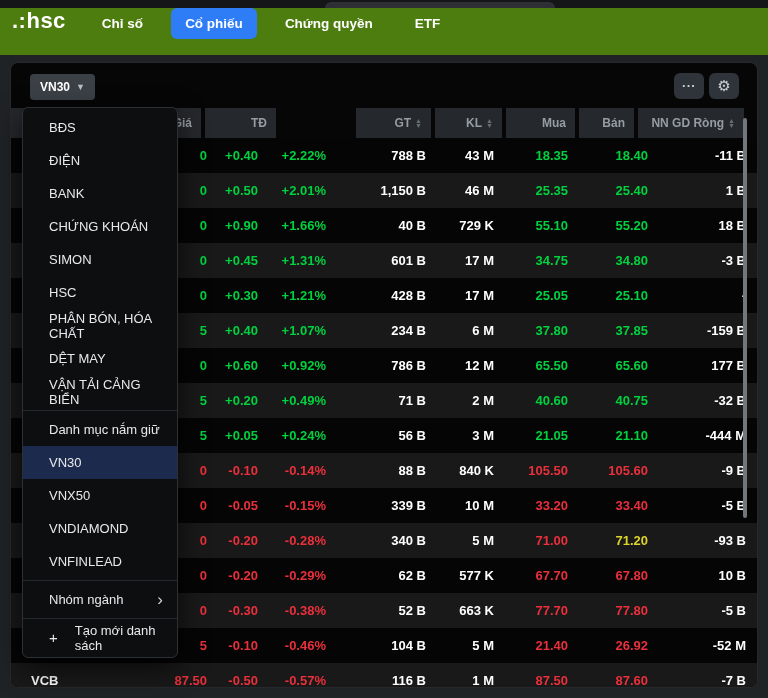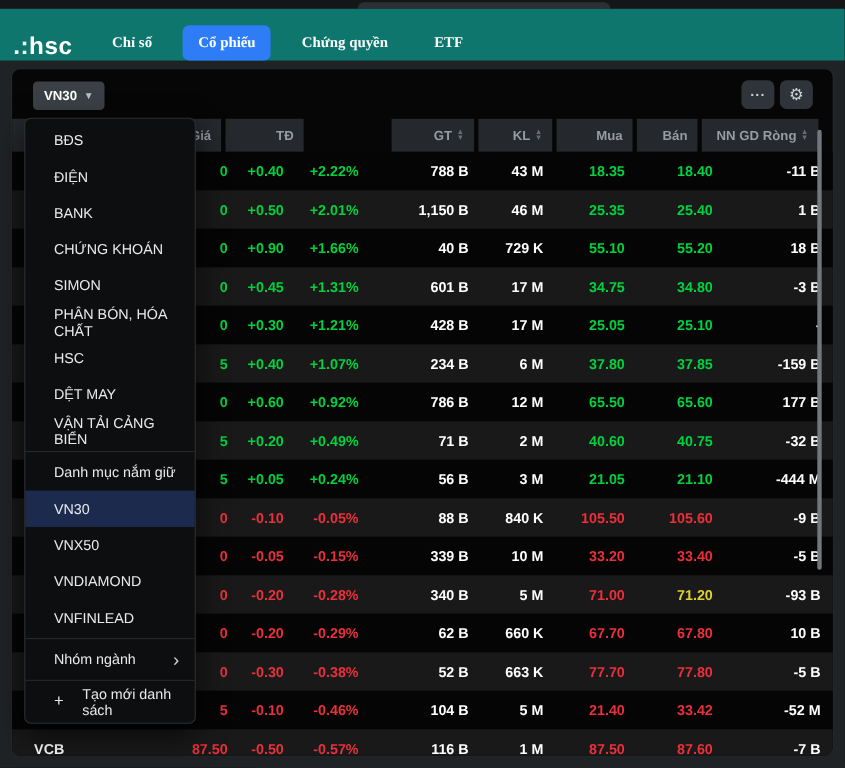--- a/index.html
+++ b/index.html
@@ -8,24 +8,24 @@
     background:#202326;
     font-family:"Liberation Sans","DejaVu Sans",sans-serif;
     position:relative;
     -webkit-font-smoothing:antialiased;
   }
   
   .top-strip { position:absolute; left:0; top:0; width:768px; height:8px; background:#141618; }
   .top-strip .tab-shape { position:absolute; left:325px; top:2px; width:230px; height:6px; background:#2c3034; border-radius:8px 8px 0 0; }
 
   
-  .navbar { position:absolute; left:0; top:8px; width:768px; height:47px; background:#0f766e; display:flex; align-items:flex-end; padding-left:12px; }
+  .navbar { position:absolute; left:0; top:8px; width:768px; height:47px; background:#4d7c0f; display:flex; align-items:flex-start; padding-left:12px; }
   .logo { color:#fff; font-size:22px; font-weight:700; letter-spacing:.5px; margin-right:22px; }
   .nav-tabs { display:flex; align-items:center; gap:14px; }
-  .nav-tab { color:#fff; font-size:13.5px; font-weight:600; padding:8px 14px; border-radius:6px; cursor:pointer; white-space:nowrap;font-family:Liberation Serif, serif; }
+  .nav-tab { color:#fff; font-size:13.5px; font-weight:600; padding:8px 14px; border-radius:6px; cursor:pointer; white-space:nowrap; }
   .nav-tab.active { background:var(--accent,#2e7df6); }
 
   
   .panel { position:absolute; left:10px; top:62px; width:748px; height:626px; background:#060606; border:1px solid #26292c; border-radius:8px; overflow:hidden; }
 
   
   .watchlist-btn { position:absolute; left:19px; top:11px; background:#3a4046; color:#fff; font-size:12px; font-weight:600; border:none; border-radius:4px; padding:6px 10px; display:flex; align-items:center; gap:6px; cursor:pointer; }
   .watchlist-btn .caret { font-size:9px; color:#b9bfc5; }
   .tool-btn { position:absolute; top:10px; width:30px; height:26px; background:#2f343a; border:none; border-radius:6px; color:#c9ced3; cursor:pointer; display:flex; align-items:center; justify-content:center; }
   .tool-btn.more { right:53px; font-size:13px; font-weight:700; letter-spacing:1px; padding-bottom:7px; }
@@ -225,21 +225,21 @@
         <div class="cell c-pct up">+0.24%</div>
         <div class="cell c-gt">56 B</div>
         <div class="cell c-kl">3 M</div>
         <div class="cell c-mua up">21.05</div>
         <div class="cell c-ban up">21.10</div>
         <div class="cell c-nn">-444 M</div>
       </div>
       <div class="row">
         <div class="cell c-price"><div class="down" style="display: inline;">0</div></div>
         <div class="cell c-td down">-0.10</div>
-        <div class="cell c-pct down">-0.05%</div>
+        <div class="cell c-pct down">-0.14%</div>
         <div class="cell c-gt">88 B</div>
         <div class="cell c-kl">840 K</div>
         <div class="cell c-mua down">105.50</div>
         <div class="cell c-ban down">105.60</div>
         <div class="cell c-nn">-9 B</div>
       </div>
       <div class="row">
         <div class="cell c-price"><div class="down" style="display: inline;">0</div></div>
         <div class="cell c-td down">-0.05</div>
         <div class="cell c-pct down">-0.15%</div>
@@ -257,21 +257,21 @@
         <div class="cell c-kl">5 M</div>
         <div class="cell c-mua down">71.00</div>
         <div class="cell c-ban ref">71.20</div>
         <div class="cell c-nn">-93 B</div>
       </div>
       <div class="row">
         <div class="cell c-price"><div class="down" style="display: inline;">0</div></div>
         <div class="cell c-td down">-0.20</div>
         <div class="cell c-pct down">-0.29%</div>
         <div class="cell c-gt">62 B</div>
-        <div class="cell c-kl">660 K</div>
+        <div class="cell c-kl">577 K</div>
         <div class="cell c-mua down">67.70</div>
         <div class="cell c-ban down">67.80</div>
         <div class="cell c-nn">10 B</div>
       </div>
       <div class="row">
         <div class="cell c-price"><div class="down" style="display: inline;">0</div></div>
         <div class="cell c-td down">-0.30</div>
         <div class="cell c-pct down">-0.38%</div>
         <div class="cell c-gt">52 B</div>
         <div class="cell c-kl">663 K</div>
@@ -279,21 +279,21 @@
         <div class="cell c-ban down">77.80</div>
         <div class="cell c-nn">-5 B</div>
       </div>
       <div class="row">
         <div class="cell c-price"><div class="down" style="display: inline;">5</div></div>
         <div class="cell c-td down">-0.10</div>
         <div class="cell c-pct down">-0.46%</div>
         <div class="cell c-gt">104 B</div>
         <div class="cell c-kl">5 M</div>
         <div class="cell c-mua down">21.40</div>
-        <div class="cell c-ban down">33.42</div>
+        <div class="cell c-ban down">26.92</div>
         <div class="cell c-nn">-52 M</div>
       </div>
       <div class="row">
         <div class="cell c-price"><div class="c-sym">VCB</div><div class="down" style="display: inline;">87.50</div></div>
         <div class="cell c-td down">-0.50</div>
         <div class="cell c-pct down">-0.57%</div>
         <div class="cell c-gt">116 B</div>
         <div class="cell c-kl">1 M</div>
         <div class="cell c-mua down">87.50</div>
         <div class="cell c-ban down">87.60</div>
@@ -302,22 +302,22 @@
     </div>
   <div class="vscrollbar"></div>
 </div>
 
 <div class="dropdown">
     <div class="dd-item">BĐS</div>
     <div class="dd-item">ĐIỆN</div>
     <div class="dd-item">BANK</div>
     <div class="dd-item">CHỨNG KHOÁN</div>
     <div class="dd-item">SIMON</div>
+    <div class="dd-item">HSC</div>
     <div class="dd-item">PHÂN BÓN, HÓA CHẤT</div>
-    <div class="dd-item">HSC</div>
     <div class="dd-item">DỆT MAY</div>
     <div class="dd-item">VẬN TẢI CẢNG BIỂN</div>
     <div class="dd-divider"></div>
     <div class="dd-item">Danh mục nắm giữ</div>
     <div class="dd-item selected">VN30</div>
     <div class="dd-item">VNX50</div>
     <div class="dd-item">VNDIAMOND</div>
     <div class="dd-item">VNFINLEAD</div>
     <div class="dd-divider"></div>
     <div class="dd-item">Nhóm ngành<div class="chevron">›</div></div>

